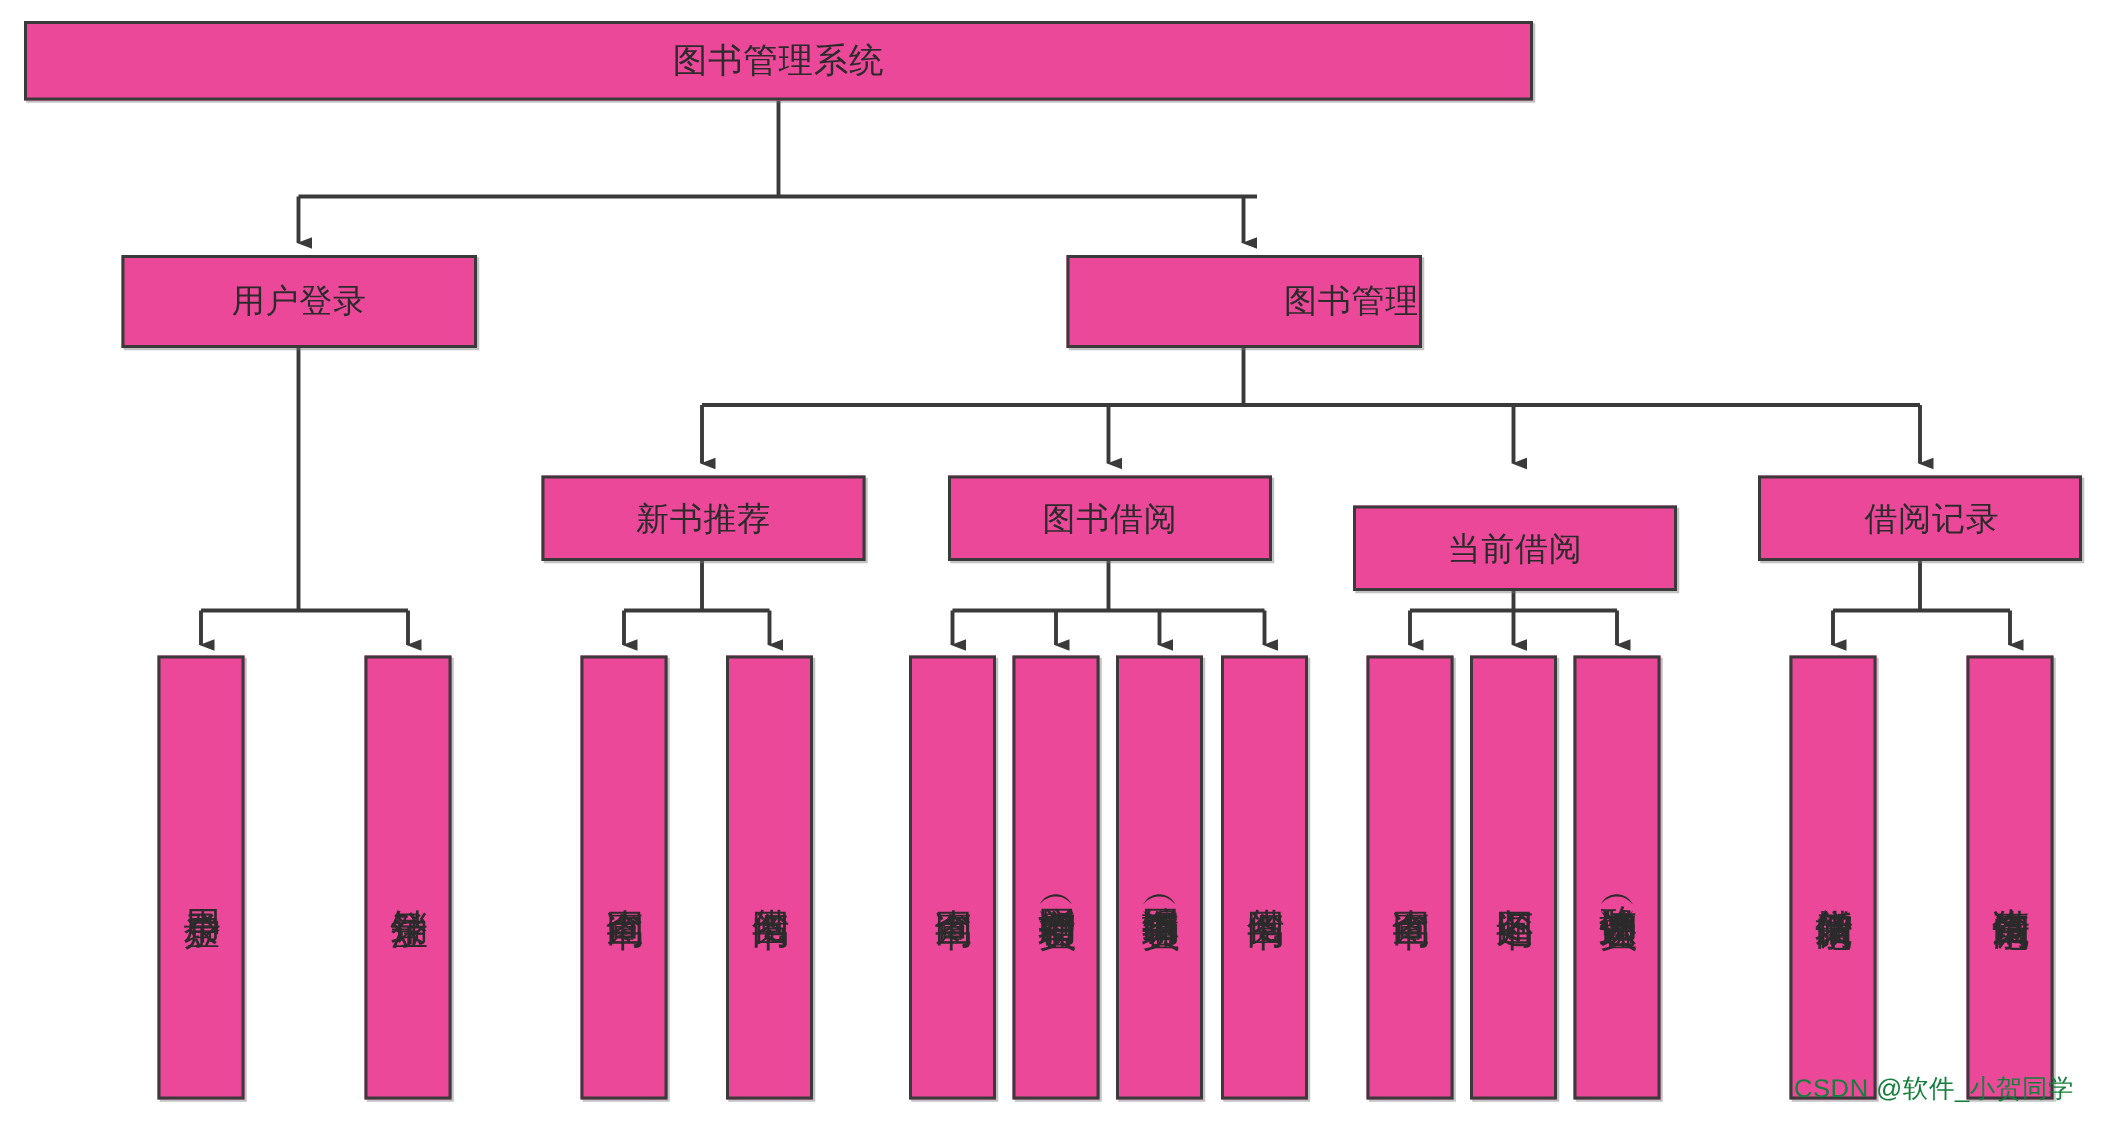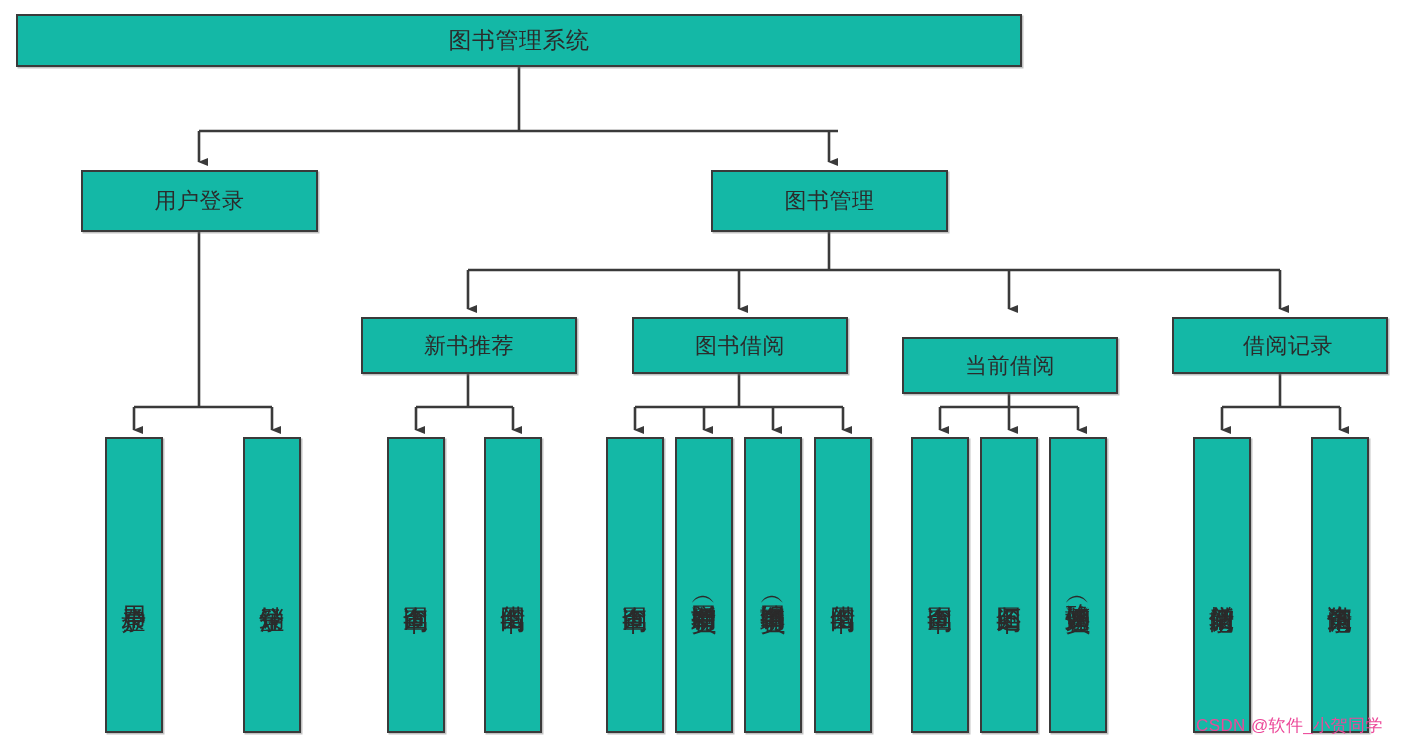--- a/index.html
+++ b/index.html
@@ -24,21 +24,21 @@
     left: 0;
     top: 0;
     width: 1405px;
     height: 747px;
     pointer-events: none;
   }
   .node {
     position: absolute;
     box-sizing: border-box;
     border: 2.5px solid #3a3a3a;
-    background: #14b8a6;
+    background: #ec4899;
     display: flex;
     align-items: center;
     justify-content: center;
     box-shadow: 1.5px 1.5px 0 0 rgba(120,120,120,0.45);
   }
   .node .label {
     font-size: 22px;
     line-height: 1.18;
     letter-spacing: 0.5px;
     color: #2b2b2b;
@@ -56,21 +56,21 @@
     font-size: 25px;
     line-height: 1.06;
     letter-spacing: 1px;
     white-space: normal;
     max-height: 270px;
   }
   .node.root .label { font-size: 23px; }
   .watermark {
     position: absolute;
     font-size: 17px;
-    color: #ec4899;
+    color: #15803d;
     letter-spacing: 0.4px;
     white-space: nowrap;
     user-select: none;
   }
 </style>
 </head>
 <body>
 
 <div id="canvas">
 
@@ -126,21 +126,21 @@
     </g>
   </svg>
 
   <div class="node root" style="left:16px; top:14px; width:1006px; height:53px;">
     <span class="label">图书管理系统</span>
   </div>
 
   <div class="node" style="left:81px; top:170px; width:237px; height:62px;">
     <span class="label">用户登录</span>
   </div>
-  <div class="node" style="left:711px; top:170px; width:237px; height:62px;">
+  <div class="node" style="left:711px; top:170px; width:237px; height:62px;justify-content:flex-end;">
     <span class="label">图书管理</span>
   </div>
 
   <div class="node" style="left:361px; top:317px; width:216px; height:57px;">
     <span class="label">新书推荐</span>
   </div>
   <div class="node" style="left:632px; top:317px; width:216px; height:57px;">
     <span class="label">图书借阅</span>
   </div>
   <div class="node" style="left:902px; top:317px; width:216px; height:57px;margin-top:20px;">

